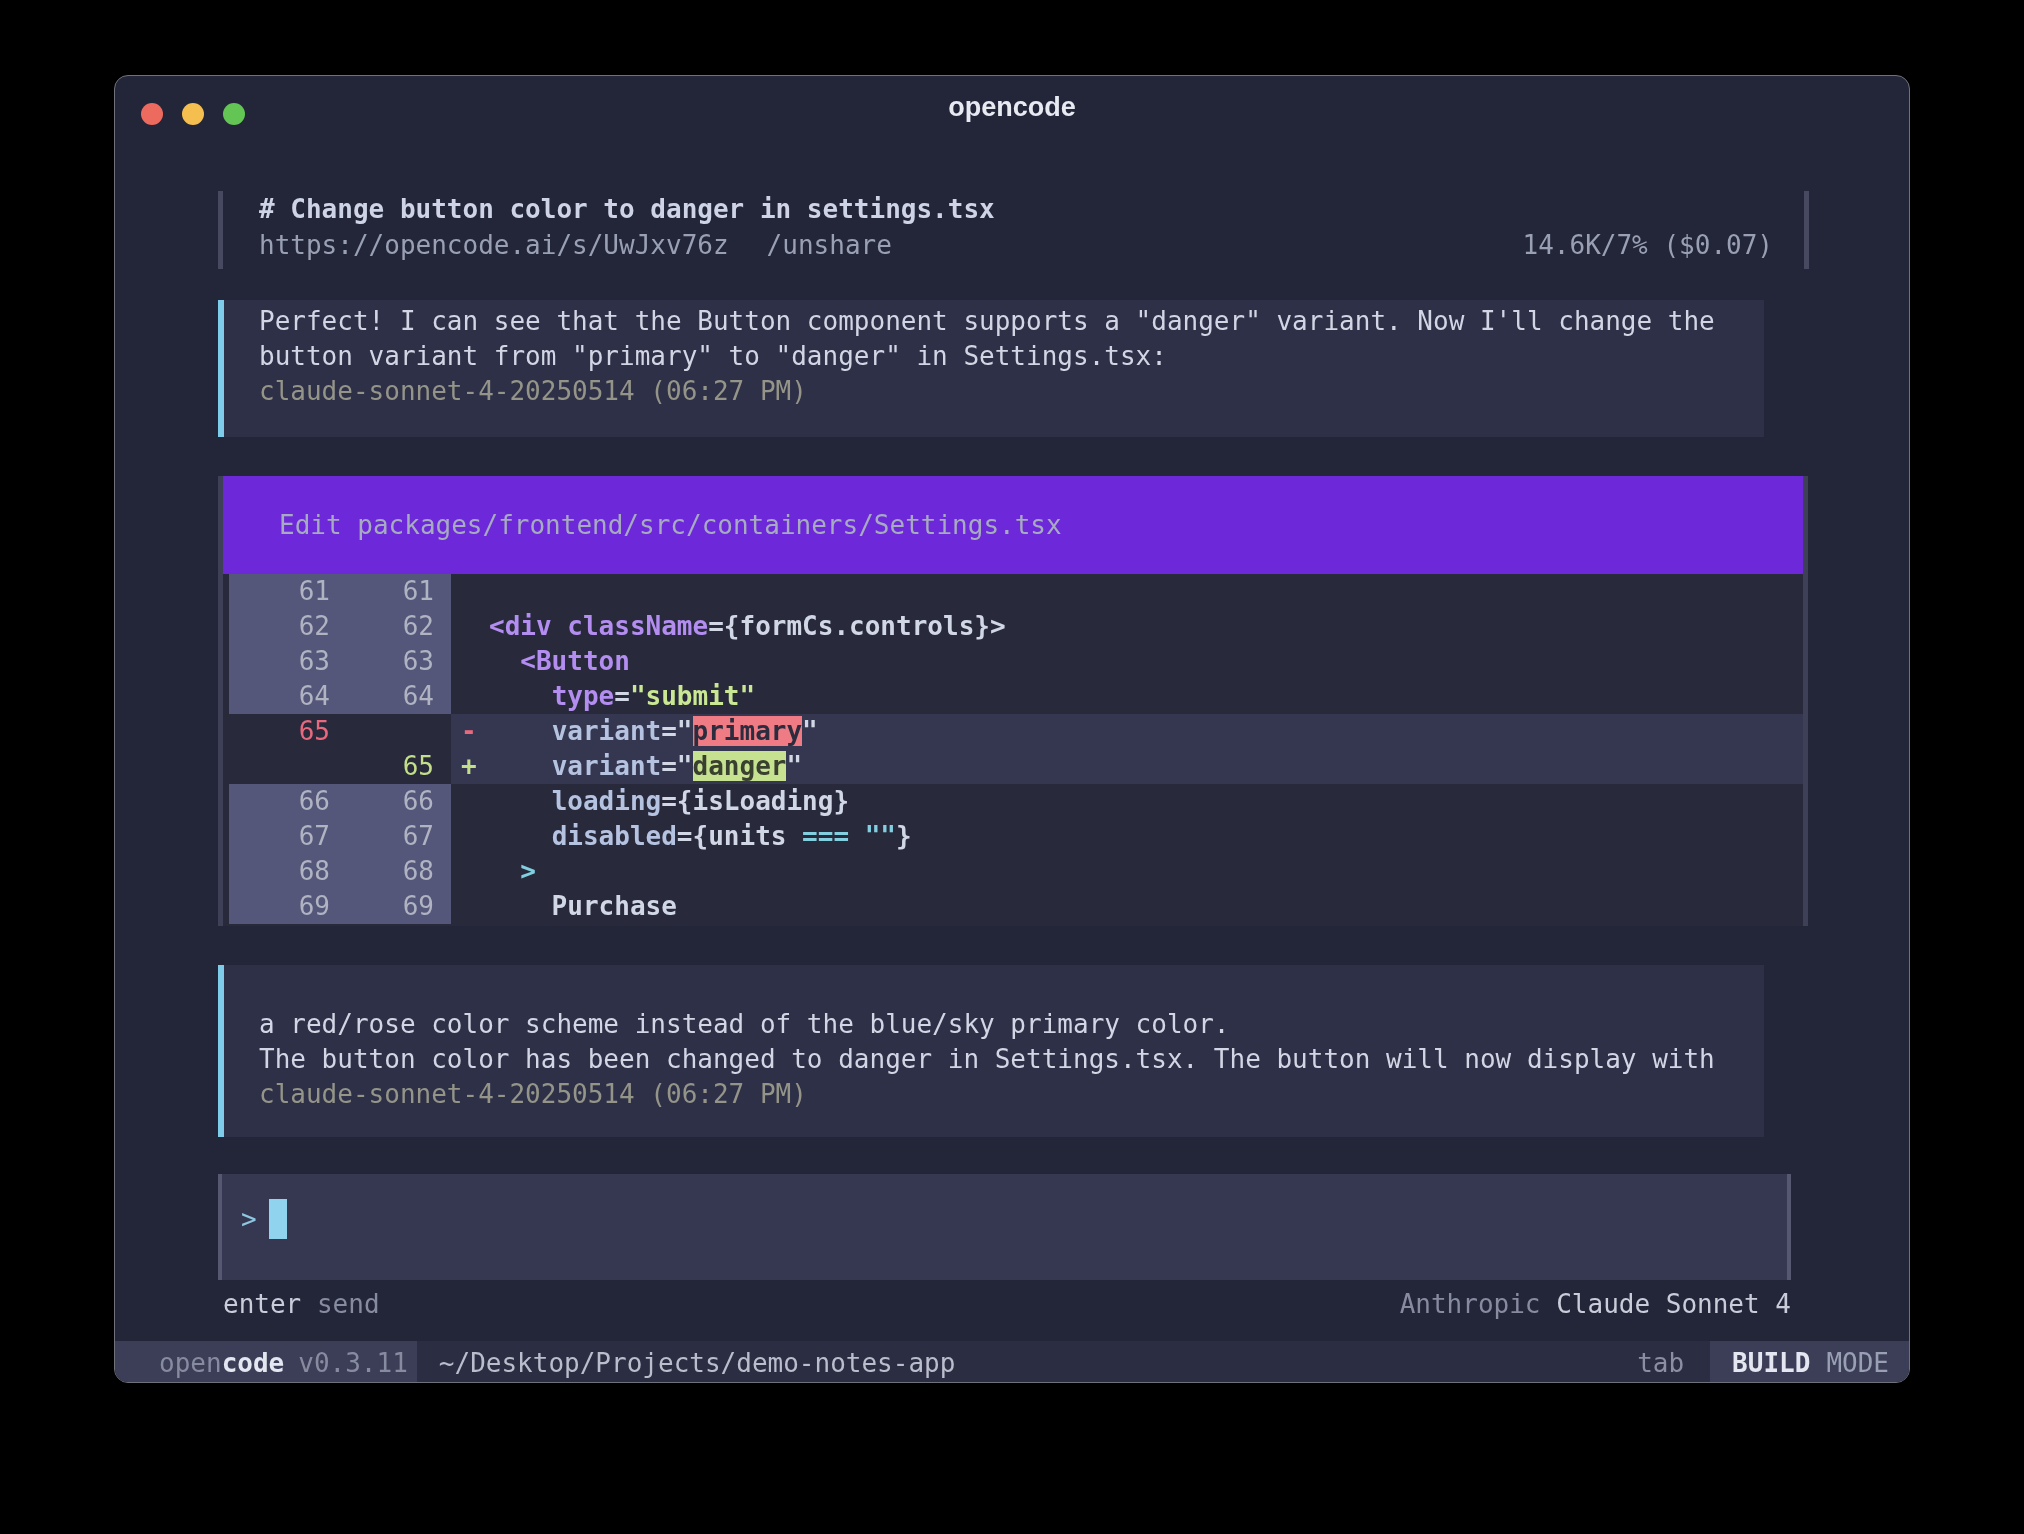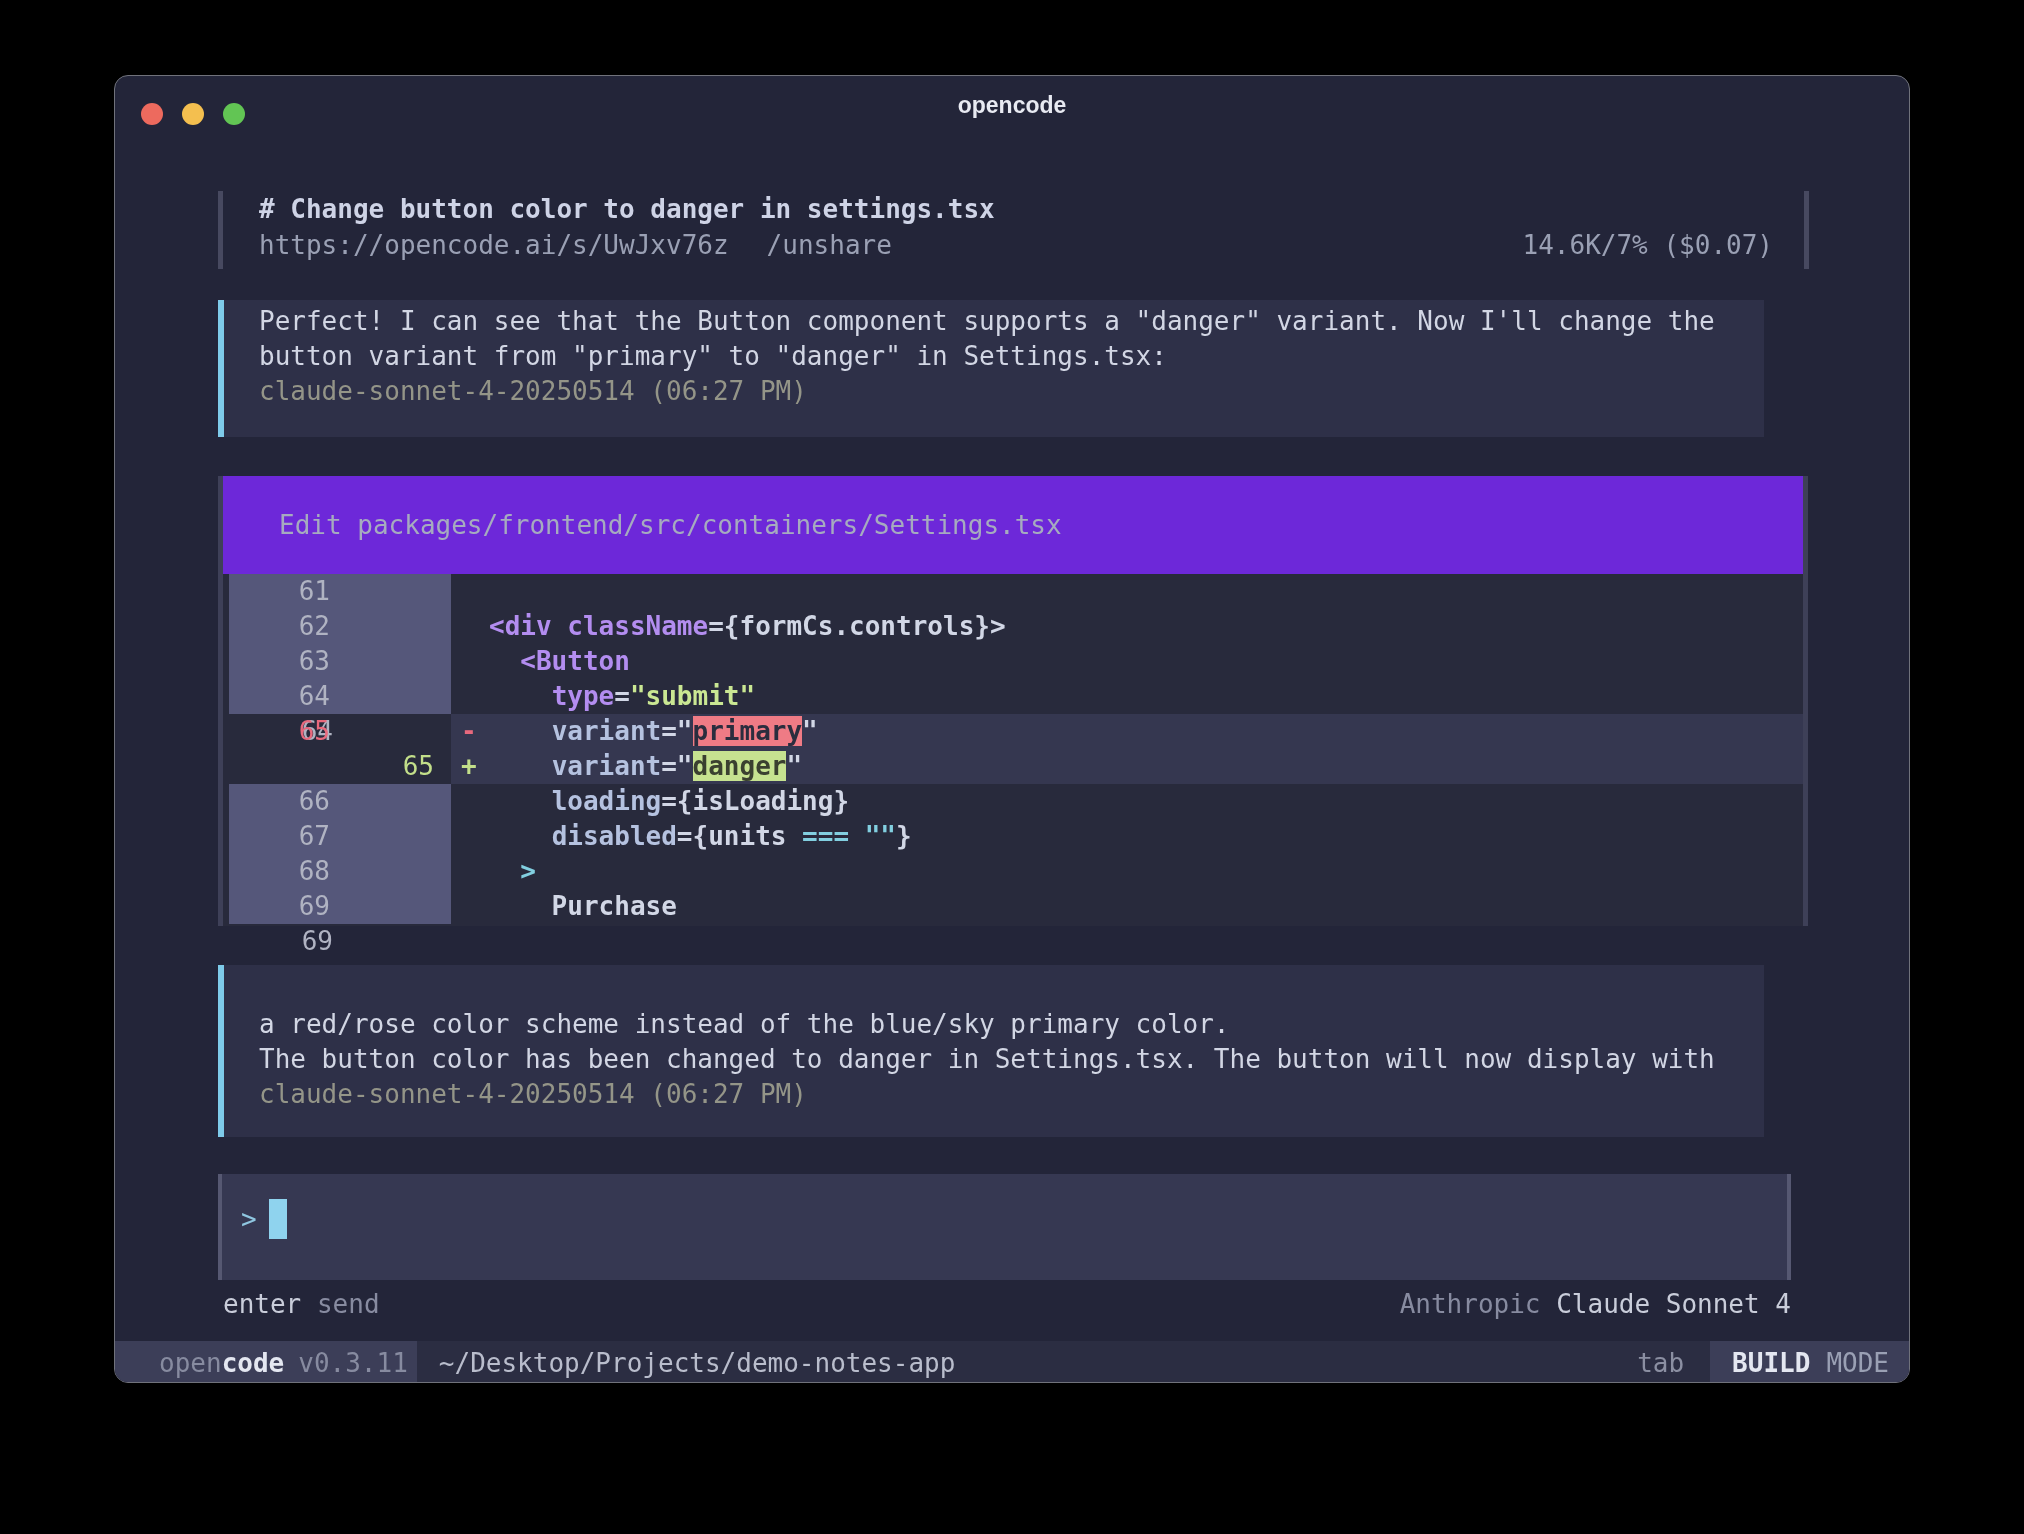--- a/index.html
+++ b/index.html
@@ -10,21 +10,21 @@
             background:#232539; border:1px solid #70727b; border-radius:14px; overflow:hidden; }
 
   
   .titlebar { position:absolute; left:0; top:0; width:100%; height:58px; }
   .lights { position:absolute; left:26px; top:27px; display:flex; }
   .light { width:22px; height:22px; border-radius:50%; margin-right:19px; }
   .light.red { background:var(--tl-red); }
   .light.yellow { background:var(--tl-yellow); }
   .light.green { background:var(--tl-green); }
   .wtitle { position:absolute; left:0; right:0; top:16px; text-align:center;
-            font-family:"Liberation Sans", sans-serif; font-weight:bold; font-size:23px; color:#e8eaf2; }
+            font-family:"Liberation Sans", sans-serif; font-weight:bold; font-size:27px; color:#e8eaf2; }
 
   
   .session-header { position:absolute; left:103px; top:115px; width:1591px; height:78px;
                     border-left:5px solid #474960; padding-left:36px; }
   .session-header .rbar { position:absolute; right:0; top:0; bottom:0; width:5px; background:#474960; }
   .sh-line1 { line-height:36px; font-weight:bold; color:#ced3e6; }
   .sh-line2 { line-height:36px; color:#9aa0b4; display:flex; }
   .sh-url { }
   .sh-unshare { margin-left:38px; }
   .sh-tokens { margin-left:auto; padding-right:36px; }
@@ -39,21 +39,21 @@
 
   
   .card { position:absolute; left:103px; top:400px; width:1590px; height:450px; background:#282a3c; }
   .card .eb { position:absolute; top:0; bottom:0; width:5px; background:#3e4058; z-index:3; }
   .card .eb.l { left:0; } .card .eb.r { right:0; }
   .card-header { height:98px; background:#6d28d9; display:flex; align-items:center;
                  padding-left:61px; color:#a6abbf; }
   .diff { position:absolute; top:98px; left:5px; right:5px; }
   .drow { display:flex; height:35px; line-height:35px; }
   .gut { display:flex; width:222px; margin-left:6px; flex:none; }
-  .ctx .gut { background:#55577a;flex-direction:column; }
+  .ctx .gut { background:#55577a; }
   .gnum { text-align:right; color:#b0b3c2; }
   .gnum.o { width:101px; }
   .gnum.n { width:115px; padding-right:11px; }
   .del .gnum.o { color:var(--del-fg); }
   .add .gnum.n { color:var(--add-fg); }
   .ca { display:flex; flex:1;font-weight:bold; }
   .del .ca, .add .ca { background:#353750; }
   .mark { width:30px; padding-left:10px; flex:none; }
   .del .mark { color:var(--del-fg); }
   .add .mark { color:var(--add-fg); }

